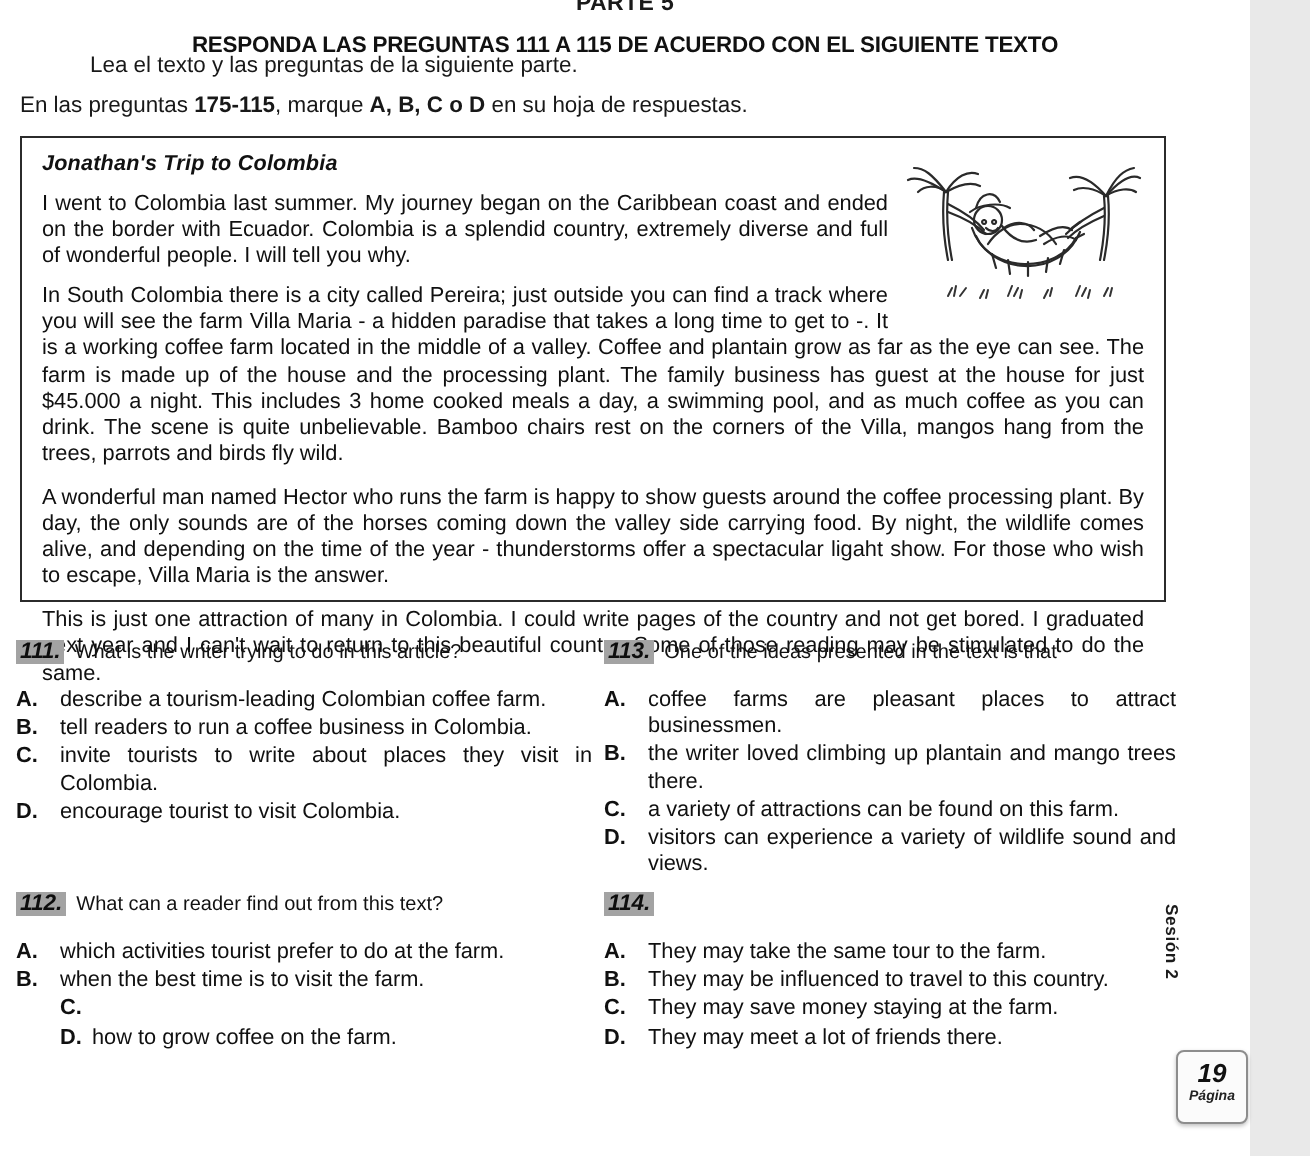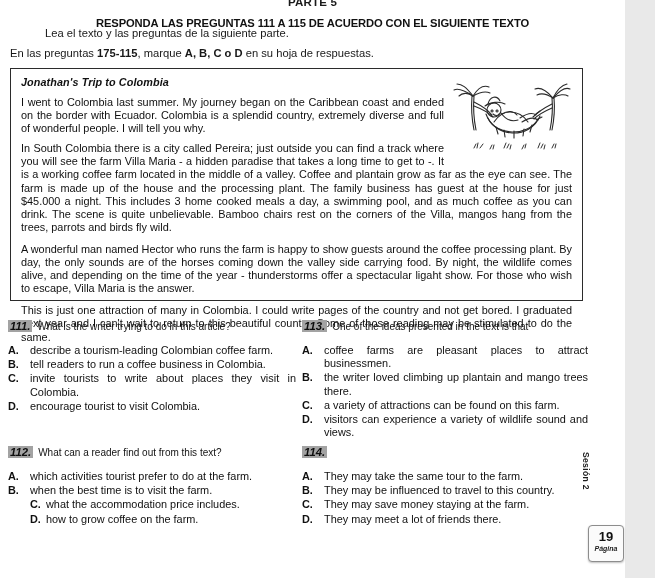--- a/index.html
+++ b/index.html
@@ -179,20 +179,21 @@
     border-radius: 4px;
     background: #fbfbfb;
     box-shadow: 0 1px 2px rgba(0,0,0,.25);
     text-align: center;
     box-sizing: border-box;
     padding-top: 4px;
   }
   .page-num {
     font-size: 13px;
     font-weight: bold;
+    font-style: italic;
     line-height: 14px;
     color: #111;
   }
   .page-word {
     font-size: 7px;
     font-weight: bold;
     font-style: italic;
     color: #222;
     line-height: 9px;
   }
@@ -347,21 +348,20 @@
     <div class="opt">
       <span class="opt-letter">A.</span>
       <span class="opt-body single">which activities tourist prefer to do at the farm.</span>
     </div>
     <div class="opt">
       <span class="opt-letter">B.</span>
       <span class="opt-body single">when the best time is to visit the farm.</span>
     </div>
     <div class="opt indented">
       <span class="opt-letter">C.</span>
-      <span class="opt-body single">what the accommodation price includes.</span>
     </div>
     <div class="opt indented">
       <span class="opt-letter">D.</span>
       <span class="opt-body single">how to grow coffee on the farm.</span>
     </div>
   </div>
 </div>
 
 <div class="q-col-right row-bottom">
   <div class="q-head">

